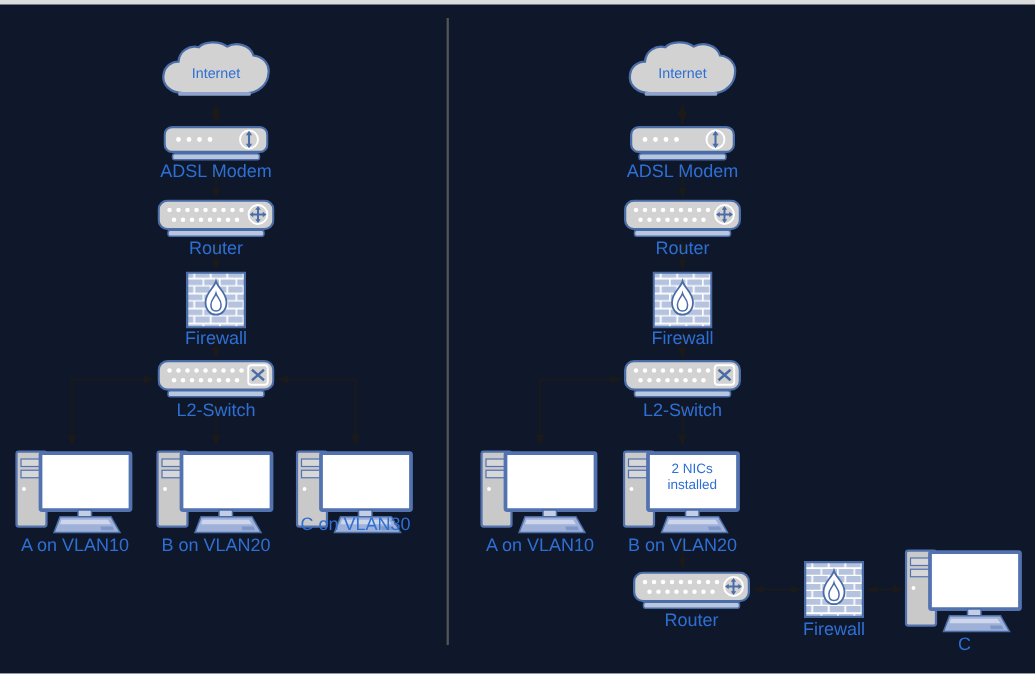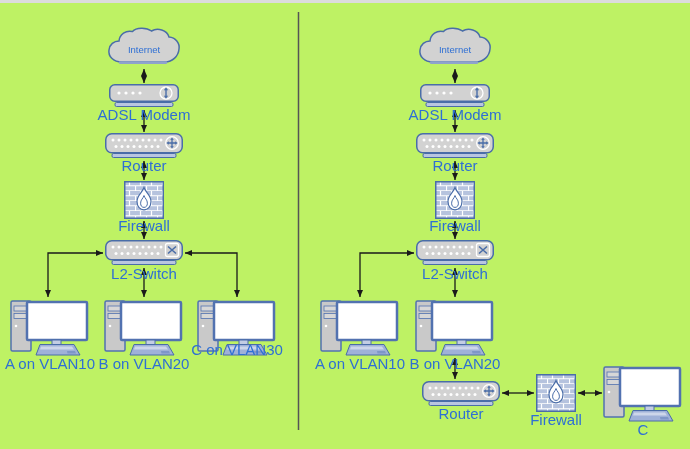--- a/index.html
+++ b/index.html
@@ -1,26 +1,26 @@
 <!DOCTYPE html>
 <html><head>
 <meta charset="utf-8">
 <style>
   html,body{margin:0;padding:0;background:#fff;}
   .canvas{
-    position:relative;width:690px;height:449px;background:#bef264;overflow:hidden;
+    position:relative;width:690px;height:449px;background:#0f172a;overflow:hidden;
     font-family:"Liberation Sans","DejaVu Sans",sans-serif;
   }
   .topstrip{position:absolute;left:0;top:0;width:690px;height:3px;background:#dcdcdc;}
   .connectors{position:absolute;left:0;top:0;width:690px;height:449px;}
   .node{position:absolute;}
   .node svg{display:block;}
   .lbl{
     position:absolute;width:96px;text-align:center;
-    font-size:15px;line-height:11px;color:#2e6fd4;white-space:nowrap;
+    font-size:12px;line-height:11px;color:#2e6fd4;white-space:nowrap;
   }
   .cloud-label{
     position:absolute;left:0;top:17px;width:100%;text-align:center;
     font-size:9.5px;color:#2e6fd4;
   }
   .pc-note{
     position:absolute;left:18px;top:9px;width:57px;text-align:center;
     font-size:9px;line-height:11px;color:#2e6fd4;
   }
   .defs-holder{position:absolute;width:0;height:0;overflow:hidden;}
@@ -255,20 +255,24 @@
     <svg width="80" height="60">
         <use href="#sym-pc"></use>
       </svg>
   </div>
   <div class="lbl" style="left:312px;top:358px">A on VLAN10</div>
 
   <div class="node" style="left:415px;top:298px">
     <svg width="80" height="60">
         <use href="#sym-pc"></use>
       </svg>
+    <div class="pc-note">
+      <div>2 NICs</div>
+      <div>installed</div>
+    </div>
   </div>
   <div class="lbl" style="left:407px;top:358px">B on VLAN20</div>
 
   <div class="node" style="left:422px;top:381px">
     <svg width="78" height="26">
         <use href="#sym-router"></use>
       </svg>
   </div>
   <div class="lbl" style="left:413px;top:408px">Router</div>
 

